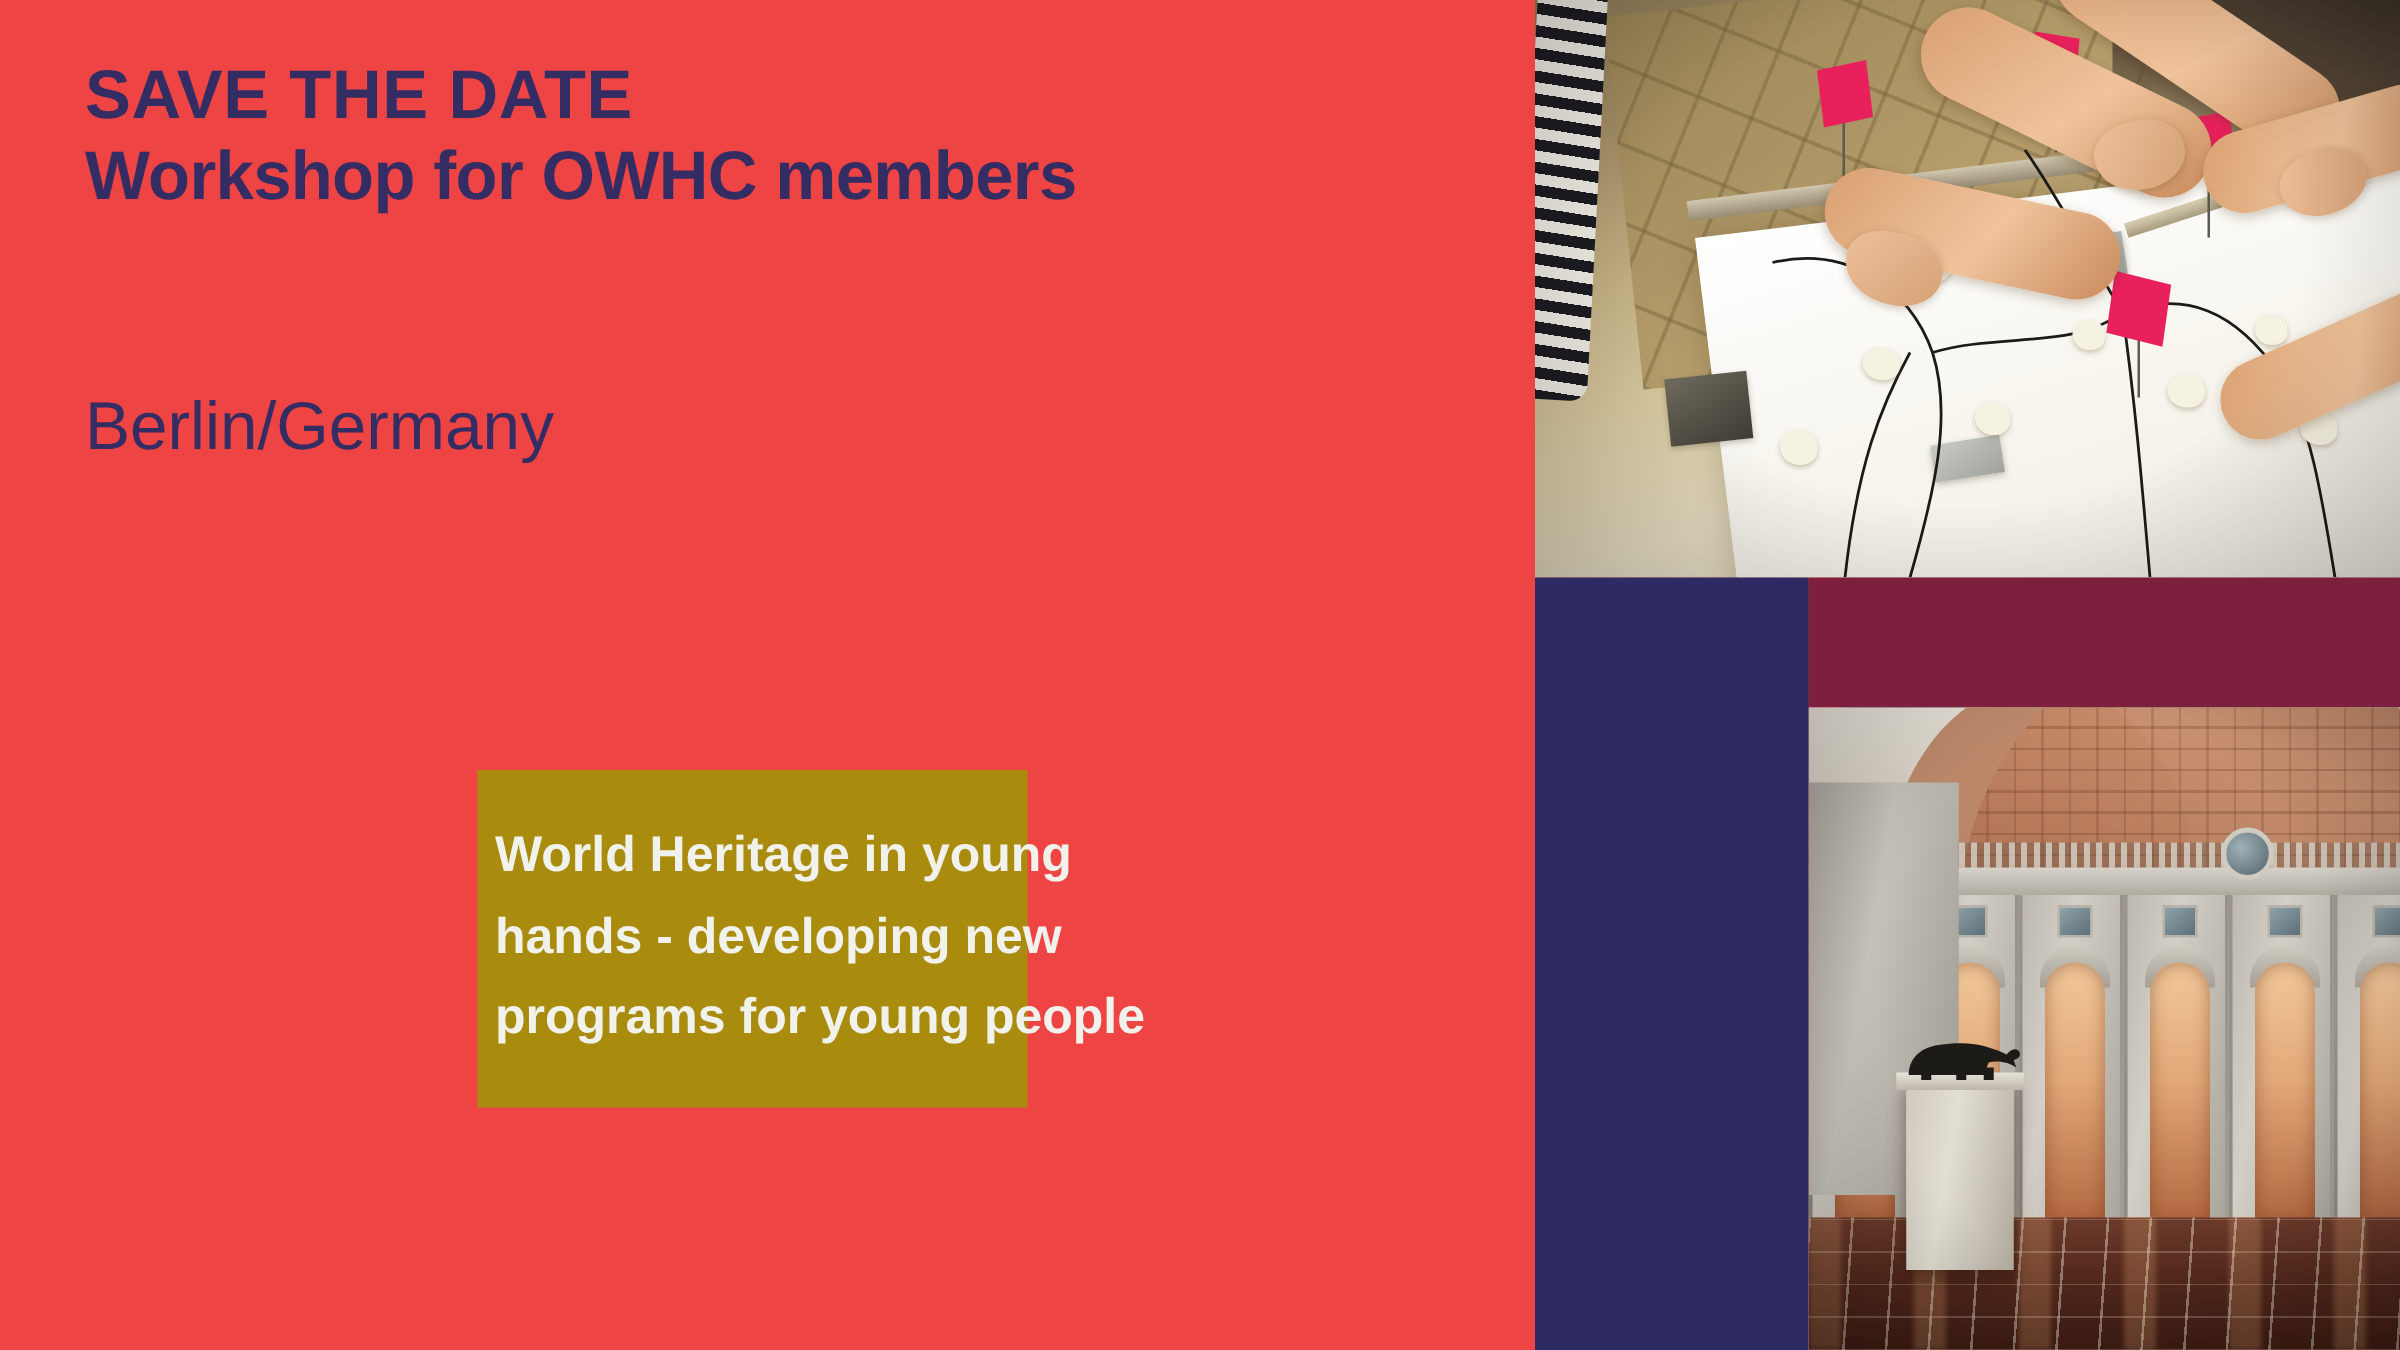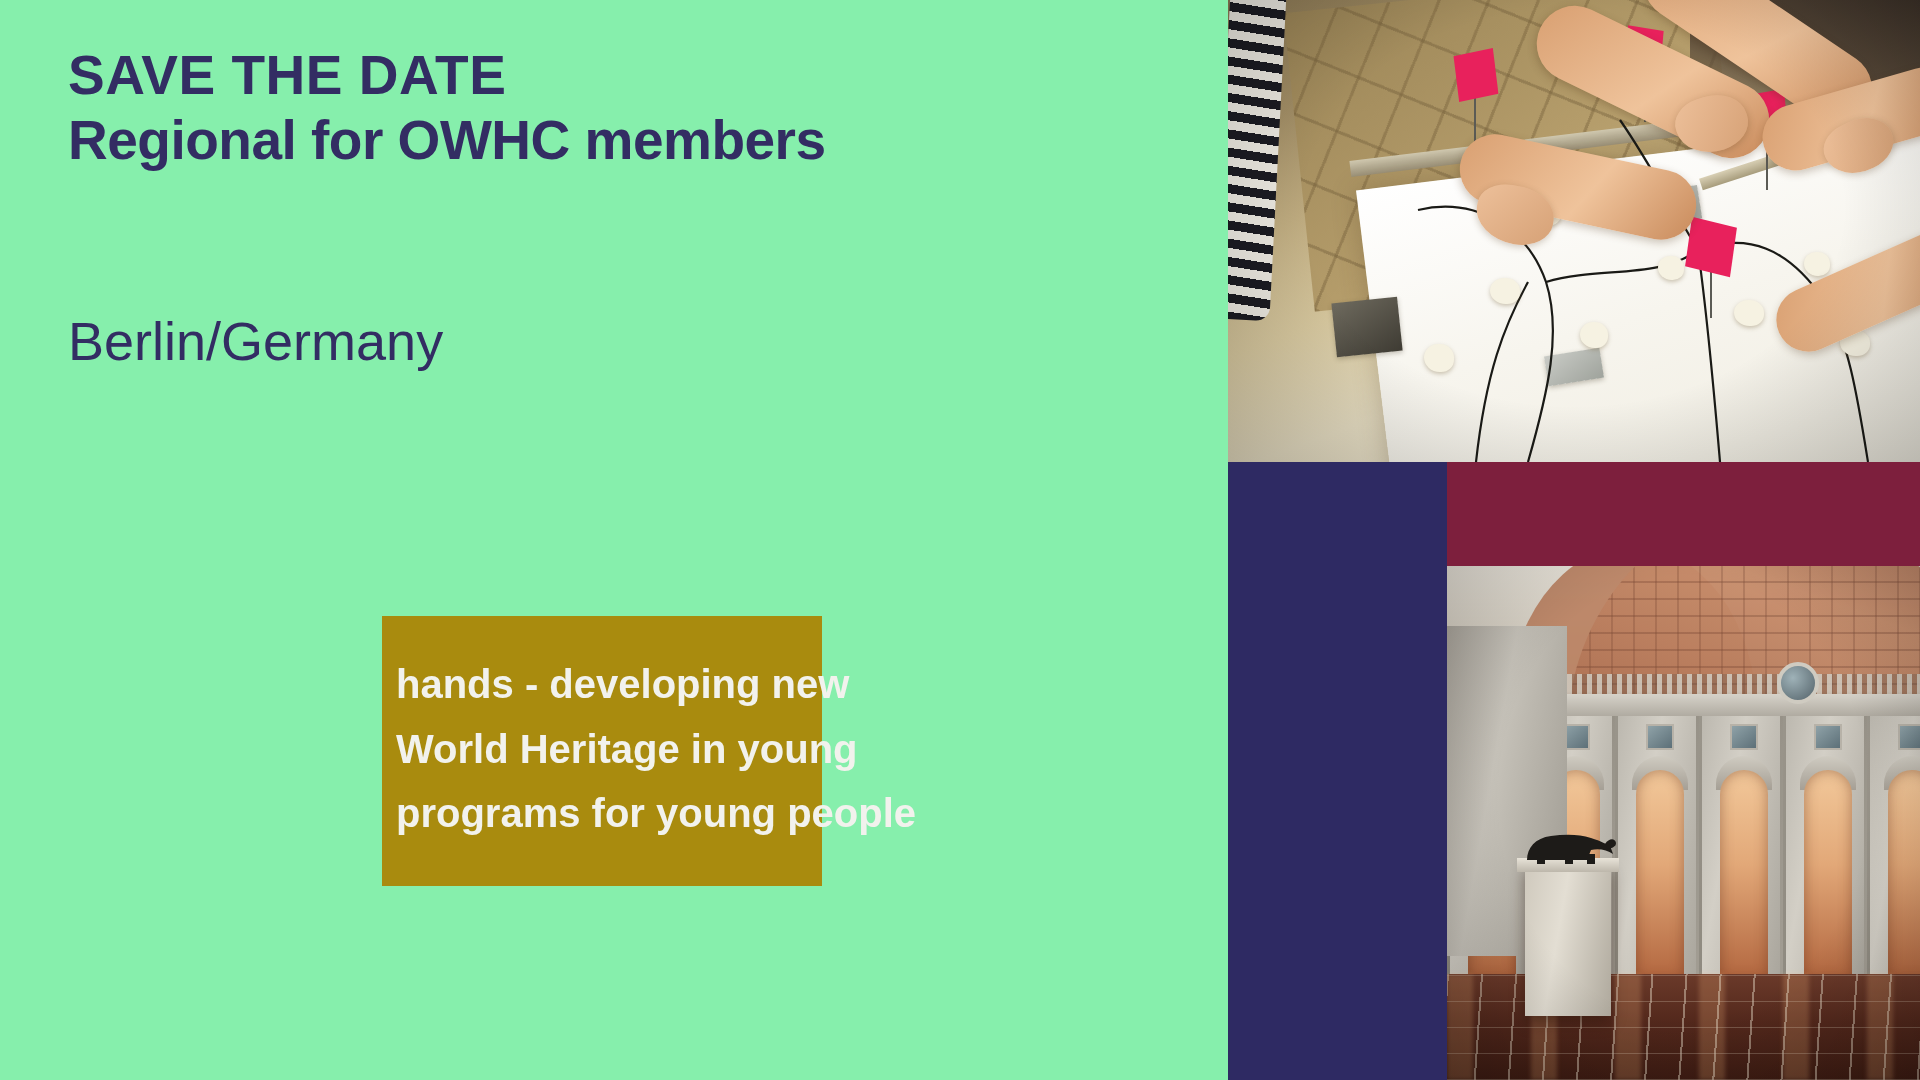--- a/index.html
+++ b/index.html
@@ -7,21 +7,21 @@
   body{
     width:1920px;height:1080px;overflow:hidden;
     font-family:"Liberation Sans","DejaVu Sans",sans-serif;
     background:#47606E;
   }
   #slide{position:relative;width:1920px;height:1080px;overflow:hidden;background:#47606E;}
 
   
   .left-panel{
     position:absolute;left:0;top:0;width:1472px;height:1080px;
-    background:#86efac;
+    background:#ef4444;
   }
 
   .headline{
     position:absolute;left:68px;top:46px;width:1100px;
     color:#332D63;
     font-weight:700;
     line-height:1.08;
     letter-spacing:-0.5px;
   }
   .headline .l1{
@@ -309,30 +309,30 @@
 </style>
 </head>
 <body>
 
 <div id="slide">
 
   <div class="left-panel">
 
     <div class="headline">
       <span class="l1">SAVE THE DATE</span>
-      <span class="l2">Regional for OWHC members</span>
+      <span class="l2">Workshop for OWHC members</span>
     </div>
 
     <div class="where">
       <span class="city">Berlin/Germany</span>
     </div>
 
     <div class="gold-banner">
+      <span class="gl l1">World Heritage in young</span>
       <span class="gl l2">hands -  developing new</span>
-      <span class="gl l1">World Heritage in young</span>
       <span class="gl l3">programs for young people</span>
     </div>
 
   </div>
 
   <div class="right-col">
 
     <div class="photo-model">
       <div class="pm-bg"></div>
       <div class="wall"></div>

